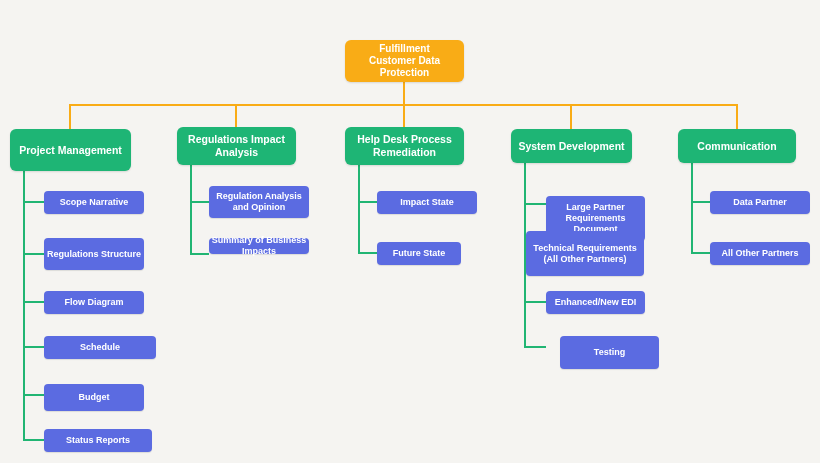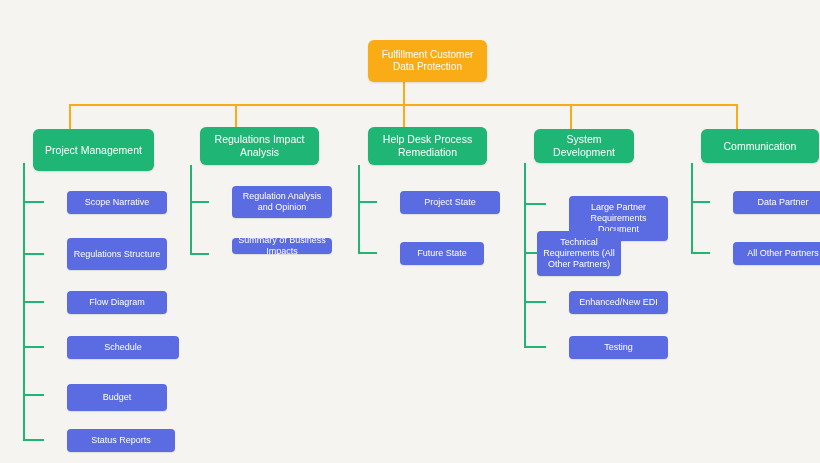--- a/index.html
+++ b/index.html
@@ -23,24 +23,23 @@
     overflow:hidden;
   }
   .node{
     position:absolute;
     box-sizing:border-box;
     display:flex;
     align-items:center;
     justify-content:center;
     text-align:center;
     color:var(--text);
-    font-weight:normal;
+    font-weight:bold;
     z-index:2;
     line-height:1.2;
-    margin-left:23px;
   }
   .root{
     background:var(--orange);
     border-radius:6px;
     font-size:10px;
     padding:0 12px;
     box-shadow:0 1px 2px rgba(0,0,0,0.12);
   }
   .branch{
     background:var(--green);
@@ -102,37 +101,37 @@
 
   <div class="line g v" style="left:691px;top:163px;height:91px"></div>
   <div class="line g h" style="left:691px;top:201px;width:19px"></div>
   <div class="line g h" style="left:691px;top:252px;width:19px"></div>
 
   <div class="node root" style="left:345px;top:40px;width:119px;height:42px">Fulfillment Customer Data Protection</div>
 
   <div class="node branch" style="left:10px;top:129px;width:121px;height:42px">Project Management</div>
   <div class="node branch" style="left:177px;top:127px;width:119px;height:38px">Regulations Impact Analysis</div>
   <div class="node branch" style="left:345px;top:127px;width:119px;height:38px">Help Desk Process Remediation</div>
-  <div class="node branch" style="left:511px;top:129px;width:100px;height:34px">System Development</div>
+  <div class="node branch" style="left:511px;top:129px;width:121px;height:34px">System Development</div>
   <div class="node branch" style="left:678px;top:129px;width:118px;height:34px">Communication</div>
 
   <div class="node leaf" style="left:44px;top:191px;width:100px;height:23px">Scope Narrative</div>
   <div class="node leaf" style="left:44px;top:238px;width:100px;height:32px">Regulations Structure</div>
   <div class="node leaf" style="left:44px;top:291px;width:100px;height:23px">Flow Diagram</div>
   <div class="node leaf" style="left:44px;top:336px;width:112px;height:23px">Schedule</div>
   <div class="node leaf" style="left:44px;top:384px;width:100px;height:27px">Budget</div>
   <div class="node leaf" style="left:44px;top:429px;width:108px;height:23px">Status Reports</div>
 
   <div class="node leaf" style="left:209px;top:186px;width:100px;height:32px">Regulation Analysis and Opinion</div>
   <div class="node leaf" style="left:209px;top:238px;width:100px;height:16px">Summary of Business Impacts</div>
 
-  <div class="node leaf" style="left:377px;top:191px;width:100px;height:23px">Project State</div>
+  <div class="node leaf" style="left:377px;top:191px;width:100px;height:23px">Impact State</div>
   <div class="node leaf" style="left:377px;top:242px;width:84px;height:23px">Future State</div>
 
   <div class="node leaf" style="left:546px;top:196px;width:99px;height:45px">Large Partner Requirements Document</div>
-  <div class="node leaf" style="left:514px;top:231px;width:84px;height:45px">Technical Requirements (All Other Partners)</div>
+  <div class="node leaf" style="left:526px;top:231px;width:118px;height:45px">Technical Requirements (All Other Partners)</div>
   <div class="node leaf" style="left:546px;top:291px;width:99px;height:23px">Enhanced/New EDI</div>
-  <div class="node leaf" style="left:546px;top:336px;width:99px;height:23px">Testing</div>
+  <div class="node leaf" style="left:560px;top:336px;width:99px;height:33px">Testing</div>
 
   <div class="node leaf" style="left:710px;top:191px;width:100px;height:23px">Data Partner</div>
   <div class="node leaf" style="left:710px;top:242px;width:100px;height:23px">All Other Partners</div>
 
 </div>
 
 </body></html>

